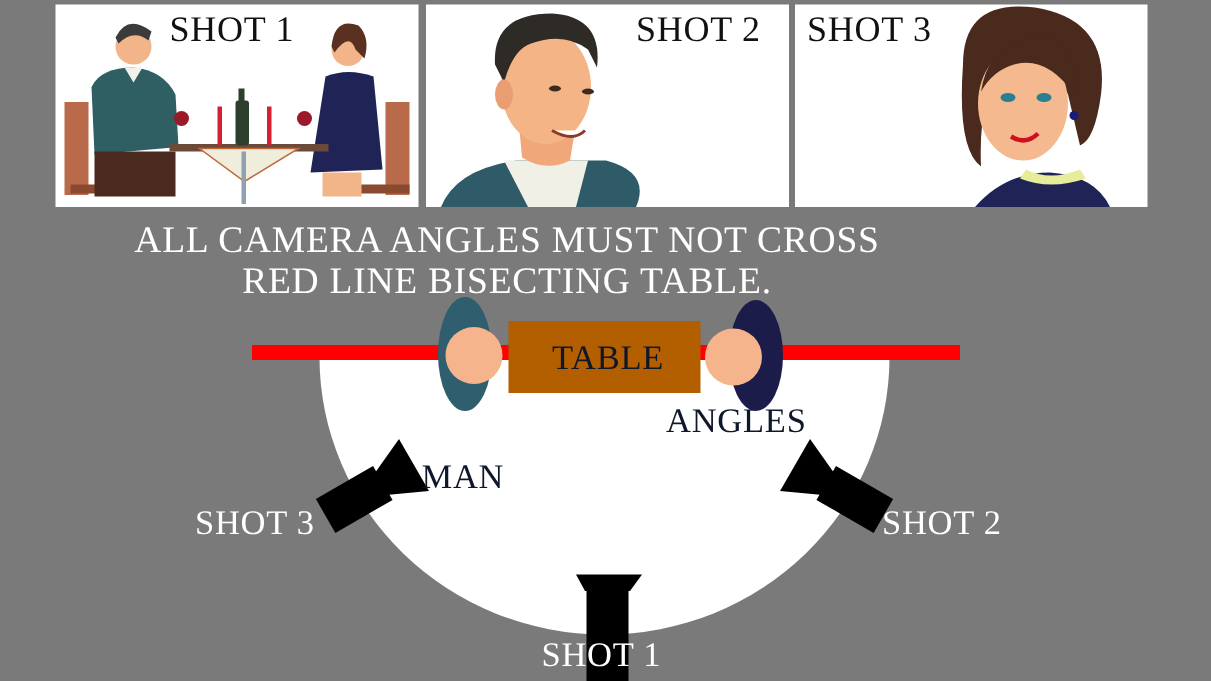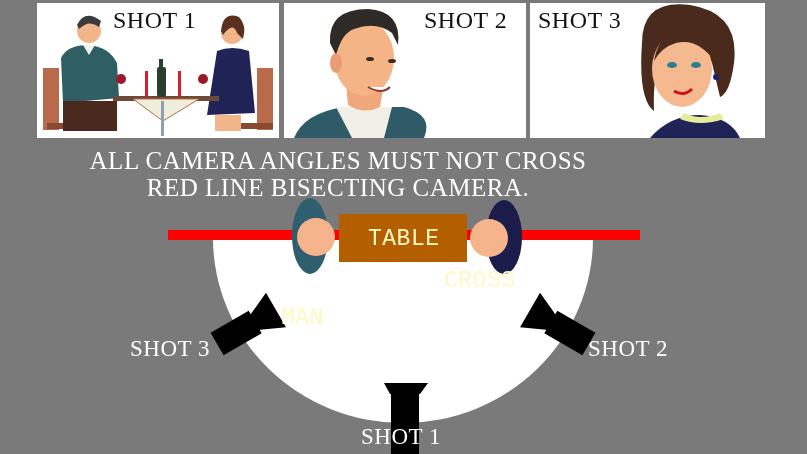--- a/index.html
+++ b/index.html
@@ -25,21 +25,21 @@
       color: #ffffff;
       font-family: "Liberation Serif", "DejaVu Serif", serif;
       font-size: 25px; line-height: 28px; letter-spacing: 0.5px;
     }
     #diagram { position: absolute; left: 0; top: 0; }
     .lbl {
       position: absolute;
       font-family: "Liberation Serif", "DejaVu Serif", serif;
       font-size: 23px; white-space: nowrap; letter-spacing: 0.5px;
     }
-    .lbl.dark { color: #fef9c3; font-family: Liberation Mono, monospace; }
+    .lbl.dark { color: #0f172a; }
     .lbl.light { color: #ffffff; }
   </style>
 </head>
 <body>
 
 <div class="panel" style="left:37px; width:242px;">
   <svg width="242" height="135">
 
     <rect x="6" y="65" width="16" height="62" fill="#b86a4a" transform="skew(-6)"></rect>
     <rect x="10" y="120" width="40" height="6" fill="#8a4a30"></rect>
@@ -96,21 +96,21 @@
     <path d="M124 58 Q130 20 170 22 Q190 30 186 60 Q168 34 146 40 Q132 44 124 58 Z" fill="#4a2a1c"></path>
     <ellipse cx="142" cy="62" rx="5" ry="3" fill="#2a8090"></ellipse>
     <ellipse cx="166" cy="62" rx="5" ry="3" fill="#2a8090"></ellipse>
     <path d="M144 88 Q154 94 162 86" stroke="#d01020" stroke-width="3" fill="none"></path>
     <circle cx="186" cy="74" r="3" fill="#1b1c7a"></circle>
   </svg>
   <span class="panel-label" style="left:8px;">SHOT 3</span>
 </div>
 
 <div class="headline" style="top:147px;">ALL CAMERA ANGLES MUST NOT CROSS</div>
-<div class="headline" style="top:174px;">RED LINE BISECTING CAMERA.</div>
+<div class="headline" style="top:174px;">RED LINE BISECTING TABLE.</div>
 
 <svg id="diagram" width="807" height="454">
 
   <path d="M213 238 A190 185 0 0 0 593 238 Z" fill="#ffffff"></path>
 
   <rect x="168" y="230" width="472" height="10" fill="#ff0000"></rect>
 
   <ellipse cx="310" cy="236" rx="18" ry="38" fill="#2f5f6e"></ellipse>
   <circle cx="316" cy="237" r="19" fill="#f5b48c"></circle>
 
@@ -130,16 +130,16 @@
   </g>
 
   <g>
     <polygon points="384,383 428,383 420,394 390,394" fill="#000"></polygon>
     <rect x="391" y="393" width="28" height="61" fill="#000"></rect>
   </g>
 </svg>
 
 <span class="lbl dark" style="left:368px; top:226px;">TABLE</span>
 <span class="lbl dark" style="left:281px; top:268px;margin-top:37px;">MAN</span>
-<span class="lbl dark" style="left:444px; top:268px;">CROSS</span>
+<span class="lbl dark" style="left:444px; top:268px;">ANGLES</span>
 <span class="lbl light" style="left:130px; top:336px;">SHOT 3</span>
 <span class="lbl light" style="left:588px; top:336px;">SHOT 2</span>
 <span class="lbl light" style="left:361px; top:424px;">SHOT 1</span>
 
 </body></html>

